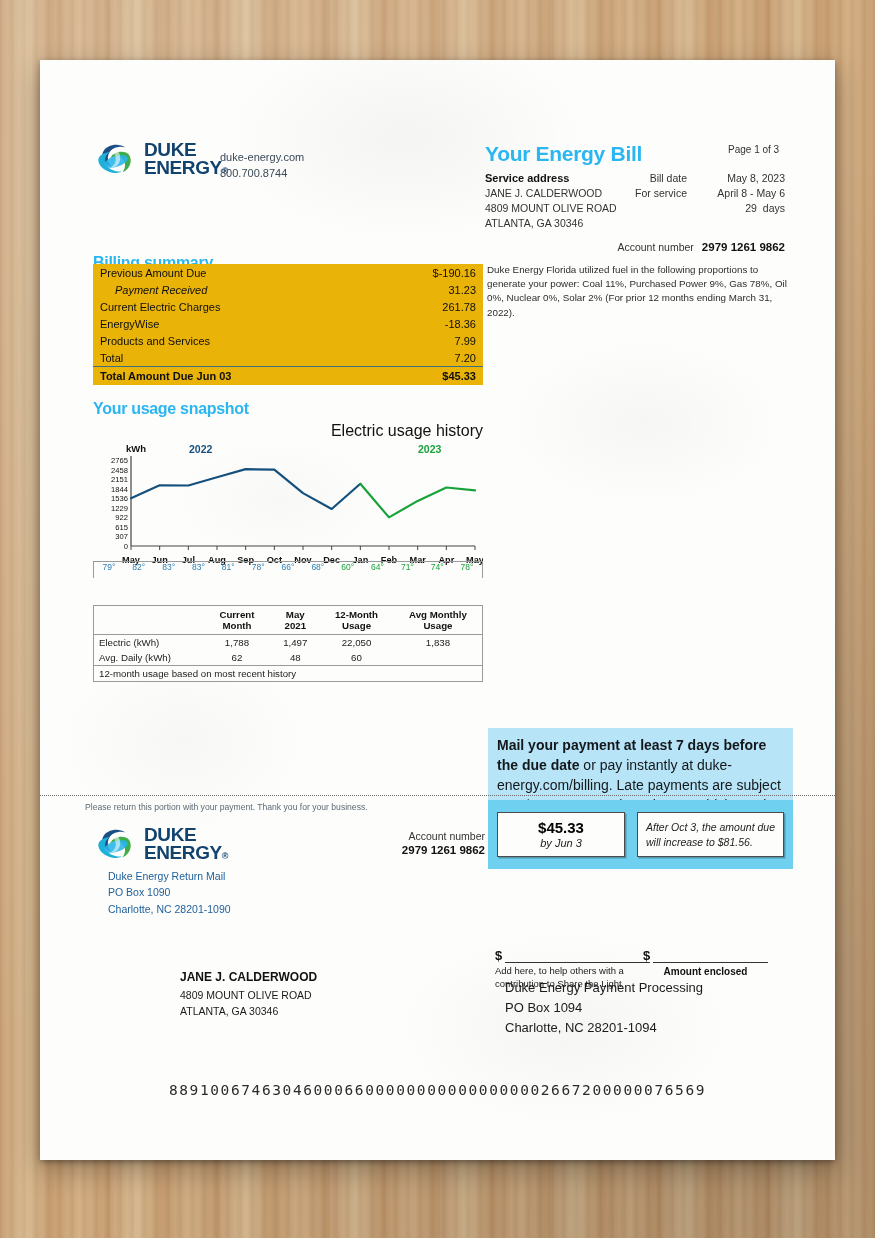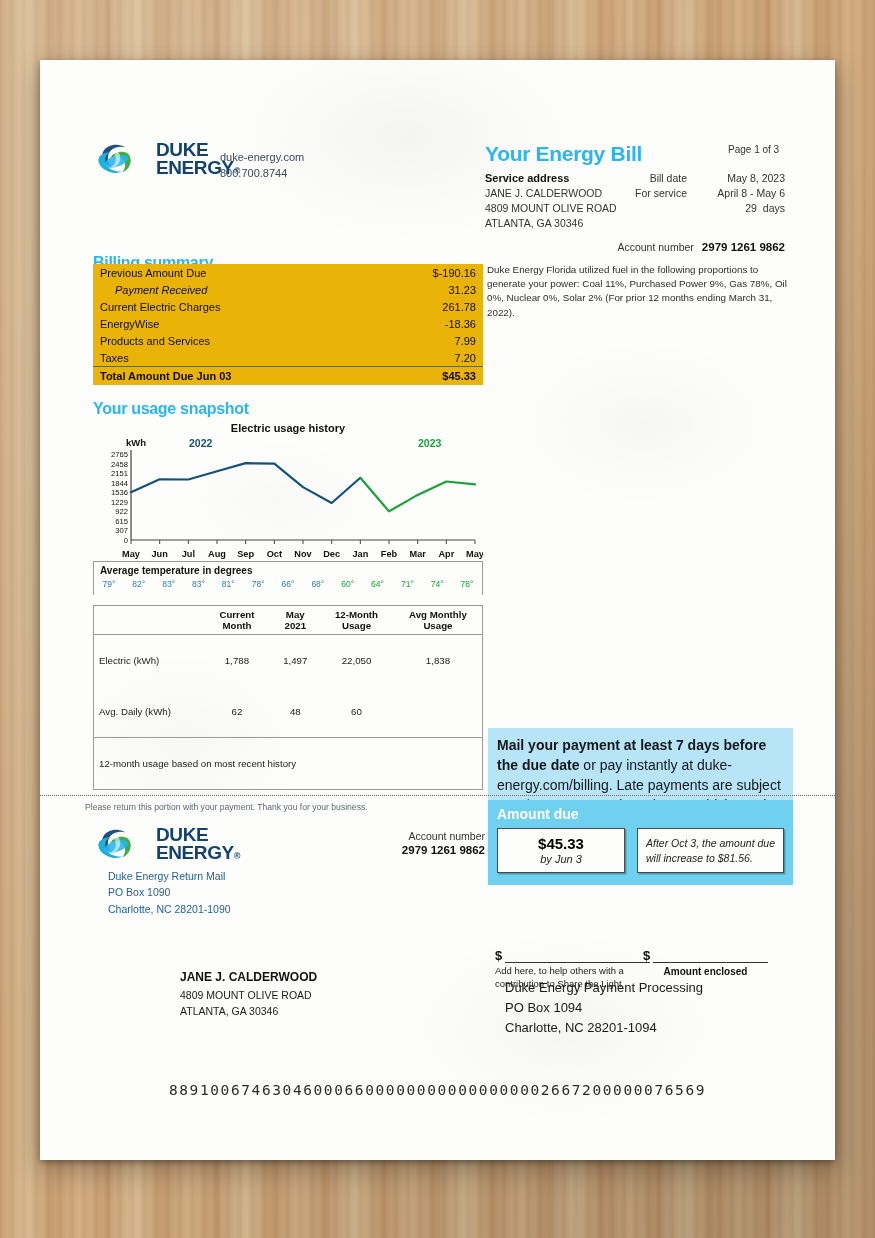--- a/index.html
+++ b/index.html
@@ -38,21 +38,21 @@
     background:
       radial-gradient(ellipse 260px 150px at 46% 7%, rgba(0,0,0,.035), transparent 70%),
       radial-gradient(ellipse 200px 120px at 76% 33%, rgba(0,0,0,.028), transparent 70%),
       radial-gradient(ellipse 180px 130px at 18% 62%, rgba(0,0,0,.025), transparent 70%),
       radial-gradient(ellipse 240px 140px at 66% 88%, rgba(0,0,0,.03), transparent 70%),
       radial-gradient(ellipse 150px 90px at 30% 40%, rgba(0,0,0,.02), transparent 70%);
   }
   .inner { position: absolute; inset: 0; }
 
   
-  .logo { display: flex; align-items: center; gap: 19px; }
+  .logo { display: flex; align-items: center; gap: 7px; }
   .logo-mark { width: 42px; height: 38px; flex: 0 0 auto; }
   .logo-text { line-height: 0.93; }
   .logo-text .l1, .logo-text .l2 {
     font-family: "Liberation Sans", sans-serif;
     font-weight: bold; color: #12436f; letter-spacing: -0.4px;
   }
   .logo-text .l1 { font-size: 19px; }
   .logo-text .l2 { font-size: 19px; }
   .logo-text .reg { font-size: 9px; }
 
@@ -90,21 +90,21 @@
   .t22 { color: #2b7fb5; }
   .t23 { color: #19a23a; }
 
   
   .usage { width: 100%; border-collapse: collapse; border: 1px solid #9a9a9a; }
   .usage th {
     font-size: 9.7px; font-weight: bold; color: #111;
     border-bottom: 1px solid #9a9a9a; padding: 3px 4px; text-align: center;
   }
   .usage th.blank { border-bottom: 1px solid #9a9a9a; }
-  .usage td { font-size: 9.7px; color: #222; padding: 20px 4px; text-align: center; }
+  .usage td { font-size: 9.7px; color: #222; padding: 2px 4px; text-align: center; }
   .usage td.rowname { text-align: left; padding-left: 5px; }
   .usage tr.note td {
     border-top: 1px solid #9a9a9a; text-align: left;
     padding-left: 5px; font-size: 9.7px;
   }
 
   
   .notice {
     background: #b7e4f7; font-size: 14px; color: #14181b;
     line-height: 1.42; padding: 8px 9px 9px 9px;
@@ -223,35 +223,35 @@
             </tr>
             <tr>
               <td class="nm">EnergyWise</td>
               <td class="amt">-18.36</td>
             </tr>
             <tr>
               <td class="nm">Products and Services</td>
               <td class="amt">7.99</td>
             </tr>
             <tr>
-              <td class="nm">Taxes</td>
+              <td class="nm">Total</td>
               <td class="amt">7.20</td>
             </tr>
             <tr class="total">
               <td>Total Amount Due Jun 03</td>
               <td class="amt">$45.33</td>
             </tr>
           </tbody>
     </table>
   </div>
 
   <h2 class="h-blue" style="position:absolute; left:53px; top:340px;">Your usage snapshot</h2>
 
   <div style="position:absolute; left:53px; top:362px; width:390px;" class="chart-wrap">
-    <div style="text-align:center; font-size:11px; font-weight:bold; color:#111;">Electric usage history</div>
+    <div style="text-align:right; font-size:16px; font-weight:normal; color:#111;">Electric usage history</div>
     <div style="position:relative; height:132px; margin-top:4px;">
       <div style="position:absolute; left:33px; top:-1px; font-size:9.5px; font-weight:bold; color:#111;">kWh</div>
       <div class="yr yr-22" style="position:absolute; left:96px; top:-1px;">2022</div>
       <div class="yr yr-23" style="position:absolute; left:325px; top:-1px;">2023</div>
       <svg id="chart-svg" width="390" height="132" style="position:absolute; left:0; top:0;">
             <text x="35" y="105" text-anchor="end" font-size="7.6" font-family="&quot;Liberation Sans&quot;, sans-serif" fill="#111">0</text>
             <text x="35" y="95.45135623869801" text-anchor="end" font-size="7.6" font-family="&quot;Liberation Sans&quot;, sans-serif" fill="#111">307</text>
             <text x="35" y="85.87160940325498" text-anchor="end" font-size="7.6" font-family="&quot;Liberation Sans&quot;, sans-serif" fill="#111">615</text>
             <text x="35" y="76.32296564195299" text-anchor="end" font-size="7.6" font-family="&quot;Liberation Sans&quot;, sans-serif" fill="#111">922</text>
             <text x="35" y="66.774321880651" text-anchor="end" font-size="7.6" font-family="&quot;Liberation Sans&quot;, sans-serif" fill="#111">1229</text>
@@ -288,21 +288,20 @@
             <text x="353.3333333333333" y="119" text-anchor="middle" font-size="9.2" font-weight="bold" font-family="&quot;Liberation Sans&quot;, sans-serif" fill="#111">Apr</text>
             <line x1="382" y1="102" x2="382" y2="106" stroke="#444" stroke-width="1"></line>
             <text x="382" y="119" text-anchor="middle" font-size="9.2" font-weight="bold" font-family="&quot;Liberation Sans&quot;, sans-serif" fill="#111">May</text>
             <polyline points="38,54.225678119349006 66.66666666666667,41.34900542495479 95.33333333333334,41.504520795660035 124,33.262206148282104 152.66666666666669,25.175406871609397 181.33333333333334,25.54864376130199 210,49.124773960217 238.66666666666666,64.9873417721519 267.33333333333337,39.79385171790235" fill="none" stroke="#15507d" stroke-width="2.2" stroke-linejoin="round" stroke-linecap="round"></polyline>
             <polyline points="267.33333333333337,39.79385171790235 296,73.38517179023508 324.6666666666667,56.9005424954792 353.3333333333333,43.52622061482821 382,46.3877034358047" fill="none" stroke="#19a23a" stroke-width="2.2" stroke-linejoin="round" stroke-linecap="round"></polyline>
           </svg>
     </div>
   </div>
 
   <div style="position:absolute; left:53px; top:501px; width:390px;" class="tempbox">
-    <div style="font-size:10px; font-weight:bold; color:#111; padding:3px 0 3px 6px;">Average temperature in degrees</div>
     <div class="temps" id="temps-row">
           <span class="t22">79°</span>
           <span class="t22">82°</span>
           <span class="t22">83°</span>
           <span class="t22">83°</span>
           <span class="t22">81°</span>
           <span class="t22">78°</span>
           <span class="t22">66°</span>
           <span class="t22">68°</span>
           <span class="t23">60°</span>
@@ -347,21 +346,20 @@
     </table>
   </div>
 
   <div style="position:absolute; left:448px; top:668px; width:305px;">
     <div class="notice">
       <b>Mail your payment at least 7 days before the due date</b><span> or pay instantly at duke-energy.com/billing. Late payments are subject to a $5.00 or 1.5%, late charge, whichever is greater.</span>
     </div>
   </div>
 
   <div style="position:absolute; left:448px; top:740px; width:305px;" class="amt-band">
-    <div class="amt-title">Amount due</div>
     <div class="amt-row">
       <div class="amt-box b1">
         <div class="amt-big">$45.33</div>
         <div class="amt-sub">by Jun 3</div>
       </div>
       <div class="amt-box b2">
         <div class="amt-note">After Oct 3, the amount due will increase to $81.56.</div>
       </div>
     </div>
   </div>

